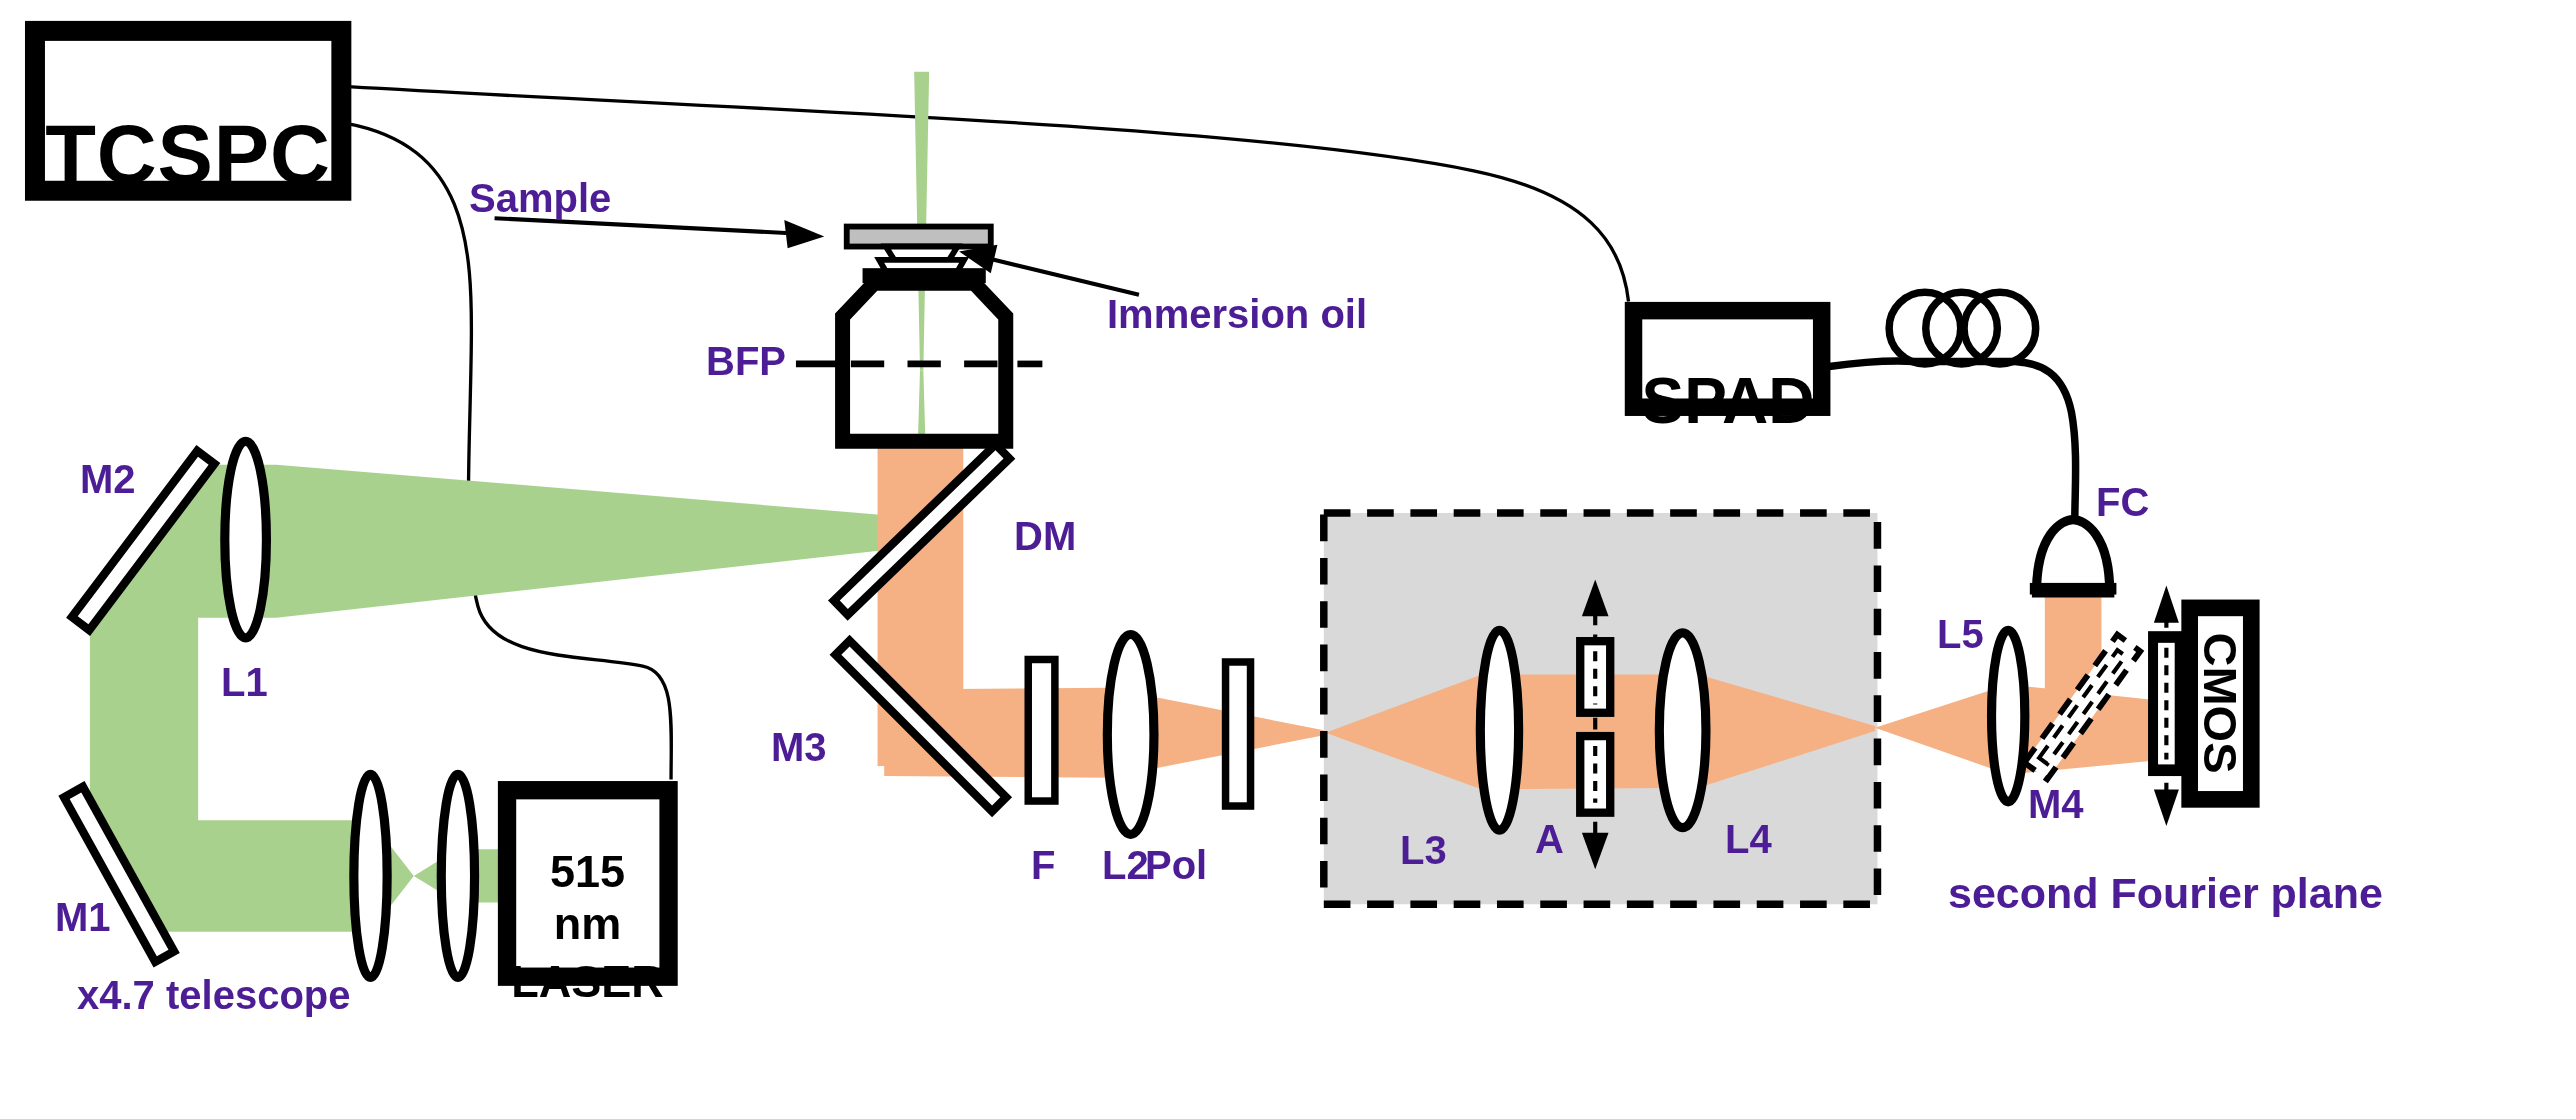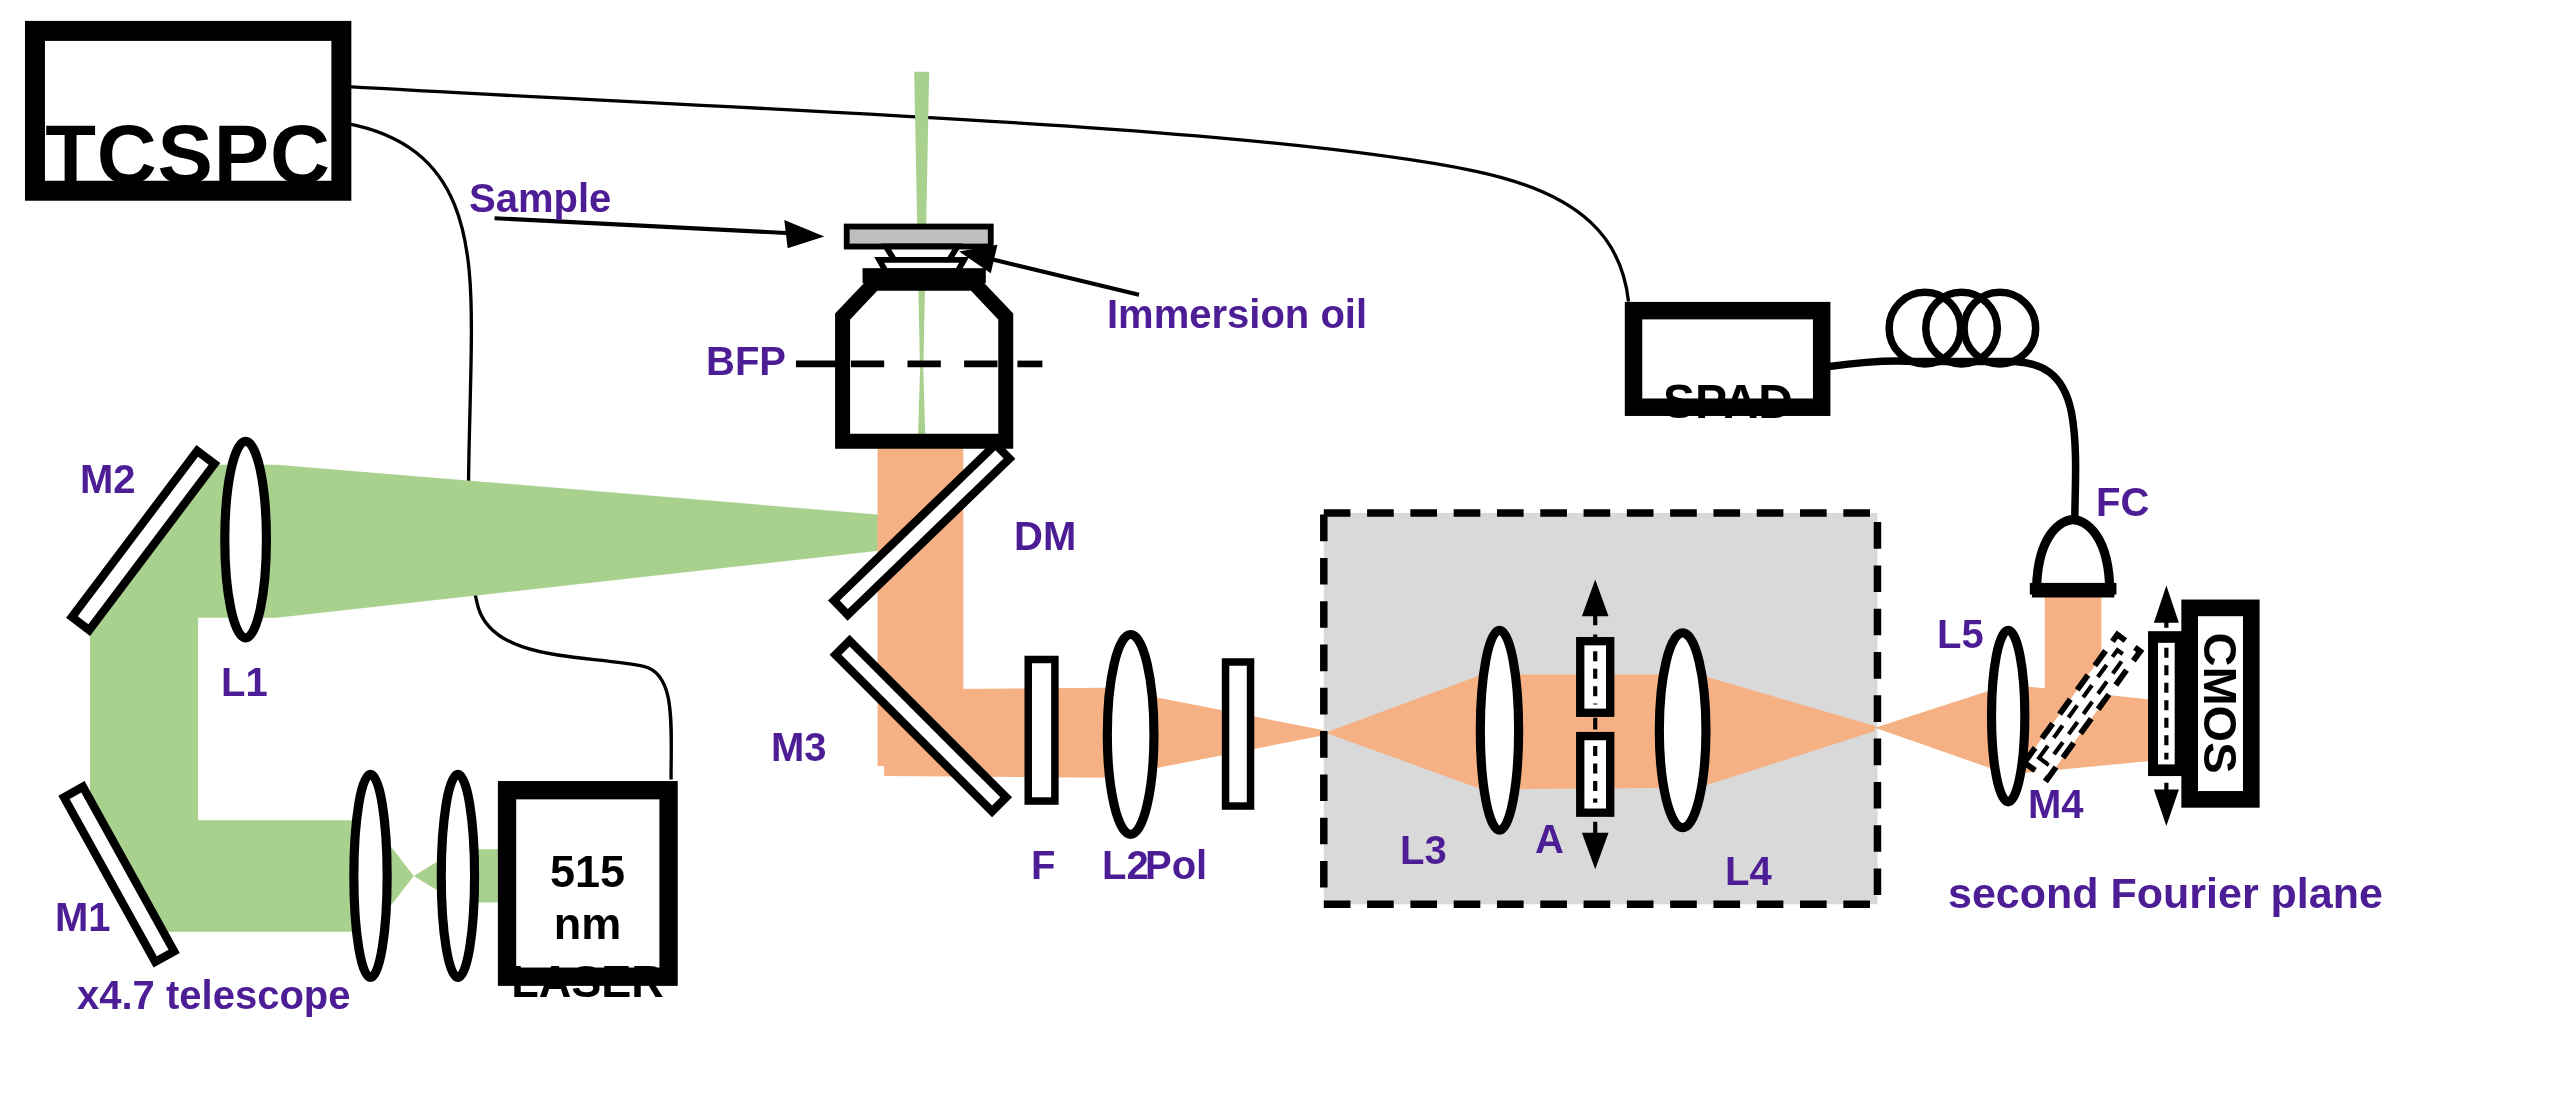--- a/index.html
+++ b/index.html
@@ -5,21 +5,21 @@
   html,body{margin:0;padding:0;background:#ffffff;}
   .stage{position:relative;width:2576px;height:1120px;background:#ffffff;overflow:hidden;
          font-family:"Liberation Sans", sans-serif;}
   .stage svg{position:absolute;left:0;top:0;}
   .lbl{position:absolute;font-weight:bold;color:#4c1d95;white-space:nowrap;line-height:1.05;}
   .f48{font-size:40px;}
   .f52{font-size:43px;}
   .boxtxt{position:absolute;display:flex;align-items:center;justify-content:center;
           font-weight:bold;color:#000;text-align:center;margin-top:44px;}
   .tcspc-t{left:43px;top:41px;width:290px;height:140px;font-size:83px;letter-spacing:0.8px;}
-  .spad-t{left:1642px;top:319px;width:172px;height:76px;font-size:48px;}
+  .spad-t{left:1642px;top:319px;width:172px;height:76px;font-size:64px;}
   .laser-t{left:516px;top:799px;width:143px;height:168px;font-size:45px;flex-direction:column;gap:6px;}
   .cmos-wrap{position:absolute;left:2181px;top:599px;width:78px;height:208px;}
   .cmos-t{position:absolute;left:50%;top:50%;width:208px;height:78px;line-height:78px;
           transform:translate(-50%,-50%) rotate(90deg);font-size:47px;font-weight:bold;
           text-align:center;color:#000;}
   .ctr{text-align:center;}
 </style>
 </head>
 <body>
 
@@ -160,21 +160,21 @@
 <div class="lbl f48" style="left:1014px;top:515px;">DM</div>
 <div class="lbl f48" style="left:80px;top:458px;">M2</div>
 <div class="lbl f48" style="left:221px;top:661px;">L1</div>
 <div class="lbl f48" style="left:55px;top:896px;">M1</div>
 <div class="lbl f48" style="left:771px;top:726px;">M3</div>
 <div class="lbl f48" style="left:1031px;top:844px;">F</div>
 <div class="lbl f48" style="left:1102px;top:844px;">L2</div>
 <div class="lbl f48" style="left:1145px;top:844px;text-align:right;">Pol</div>
 <div class="lbl f48" style="left:1400px;top:829px;">L3</div>
 <div class="lbl f48" style="left:1535px;top:818px;">A</div>
-<div class="lbl f48" style="left:1725px;top:850px;text-align:center;">L4</div>
+<div class="lbl f48" style="left:1725px;top:818px;text-align:center;">L4</div>
 <div class="lbl f48" style="left:1937px;top:613px;">L5</div>
 <div class="lbl f48" style="left:2096px;top:481px;">FC</div>
 <div class="lbl f48" style="left:2028px;top:783px;">M4</div>
 <div class="lbl f48" style="left:77px;top:974px;text-align:center;">x4.7 telescope</div>
 
 <div class="lbl f52 ctr" style="left:1948px;top:871px;width:433px;">second Fourier plane</div>
 
 </div>
 
 

